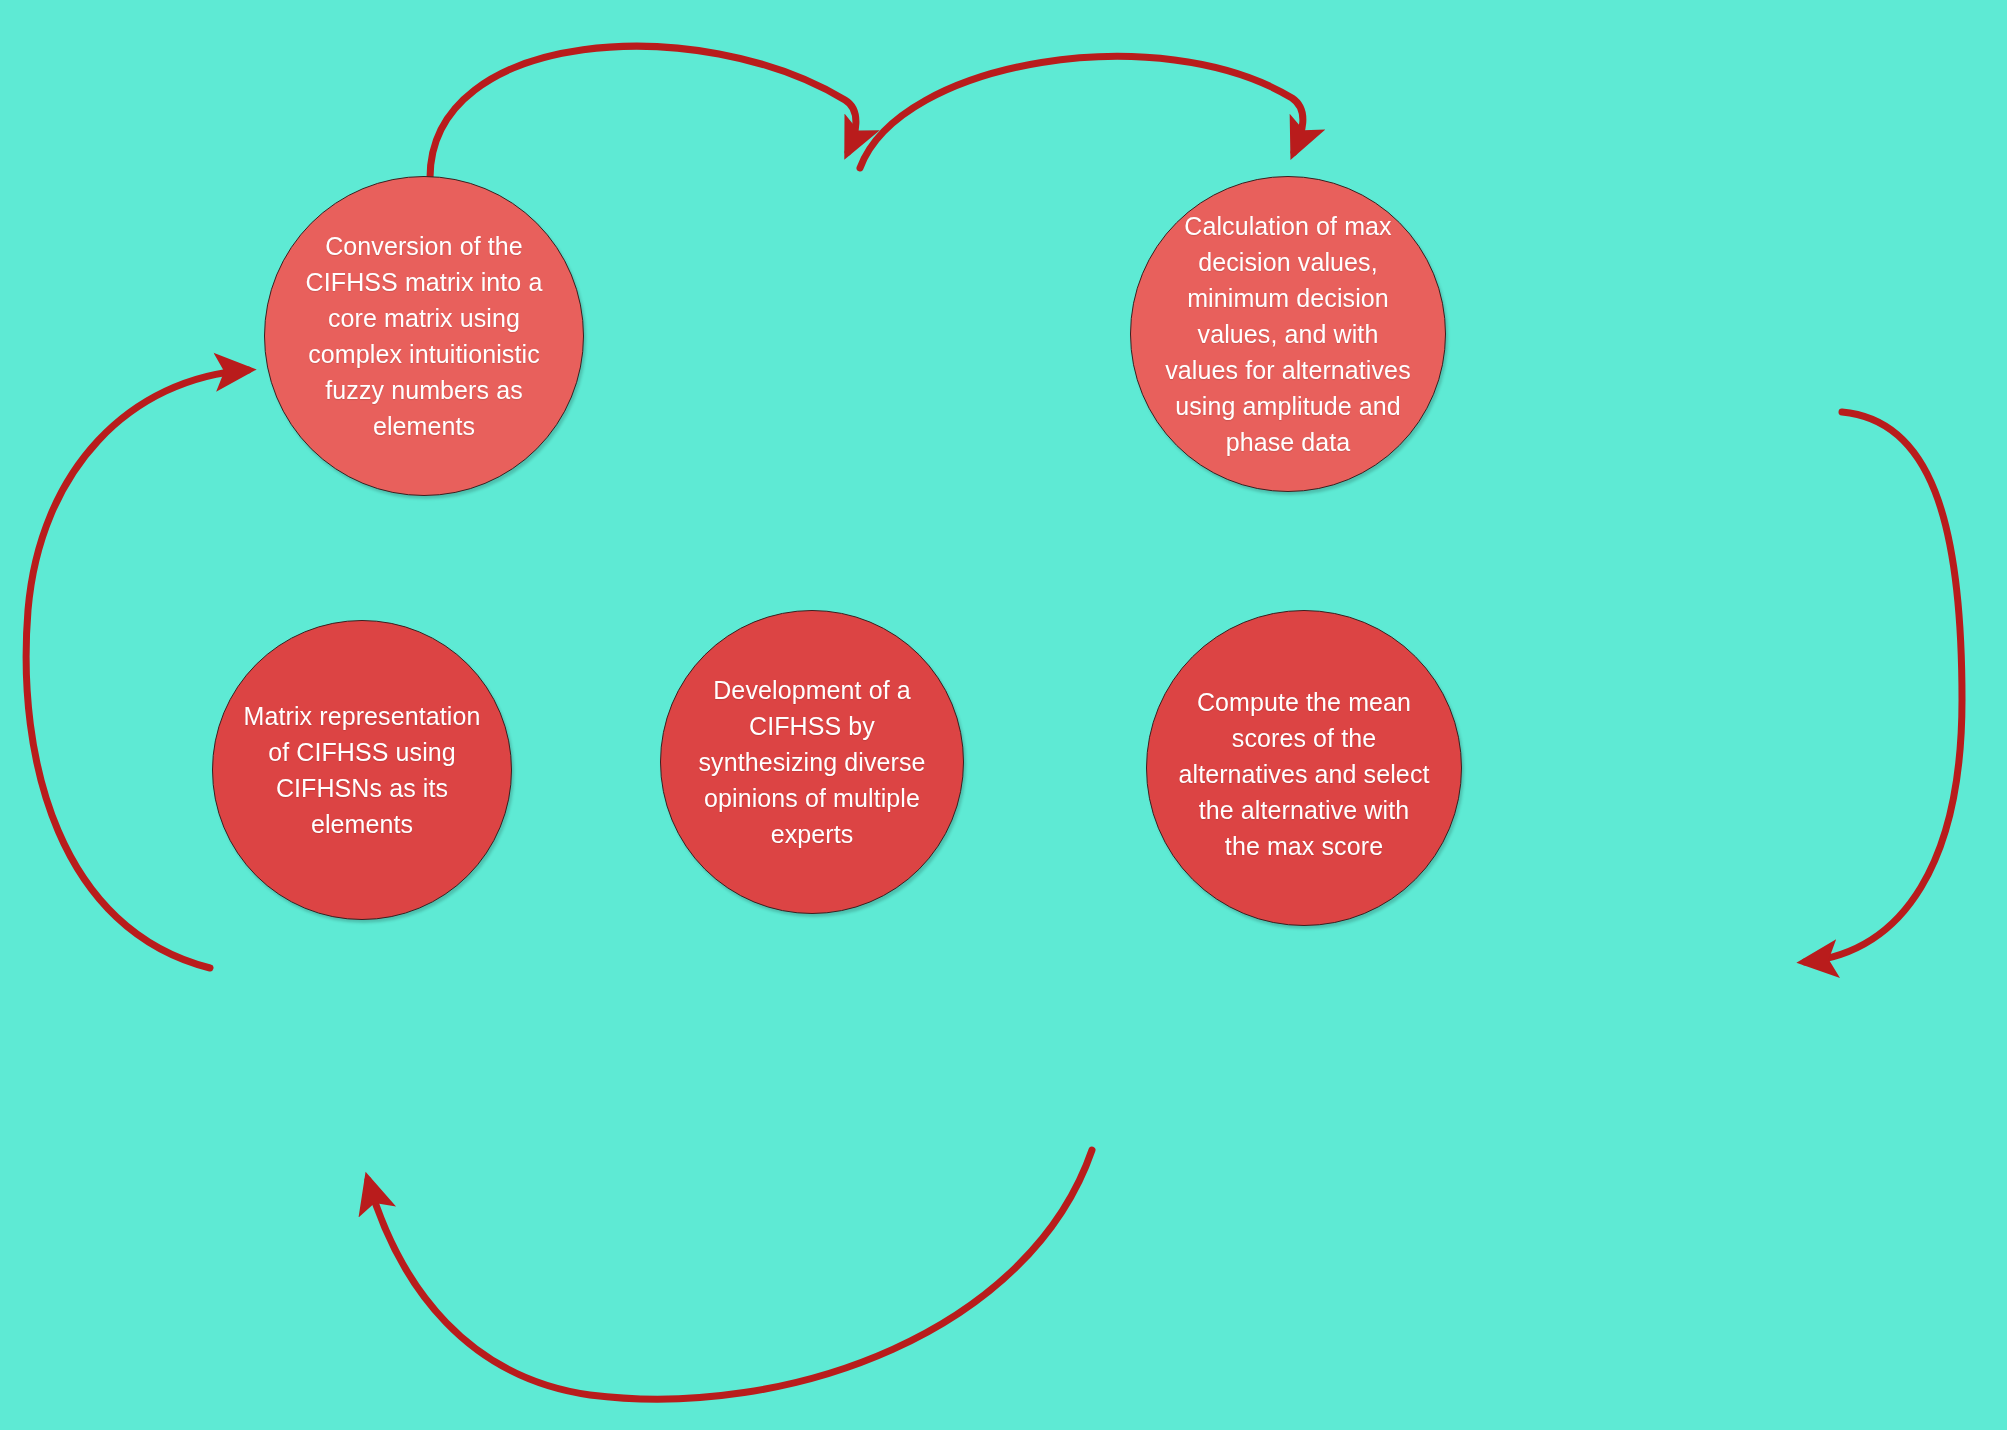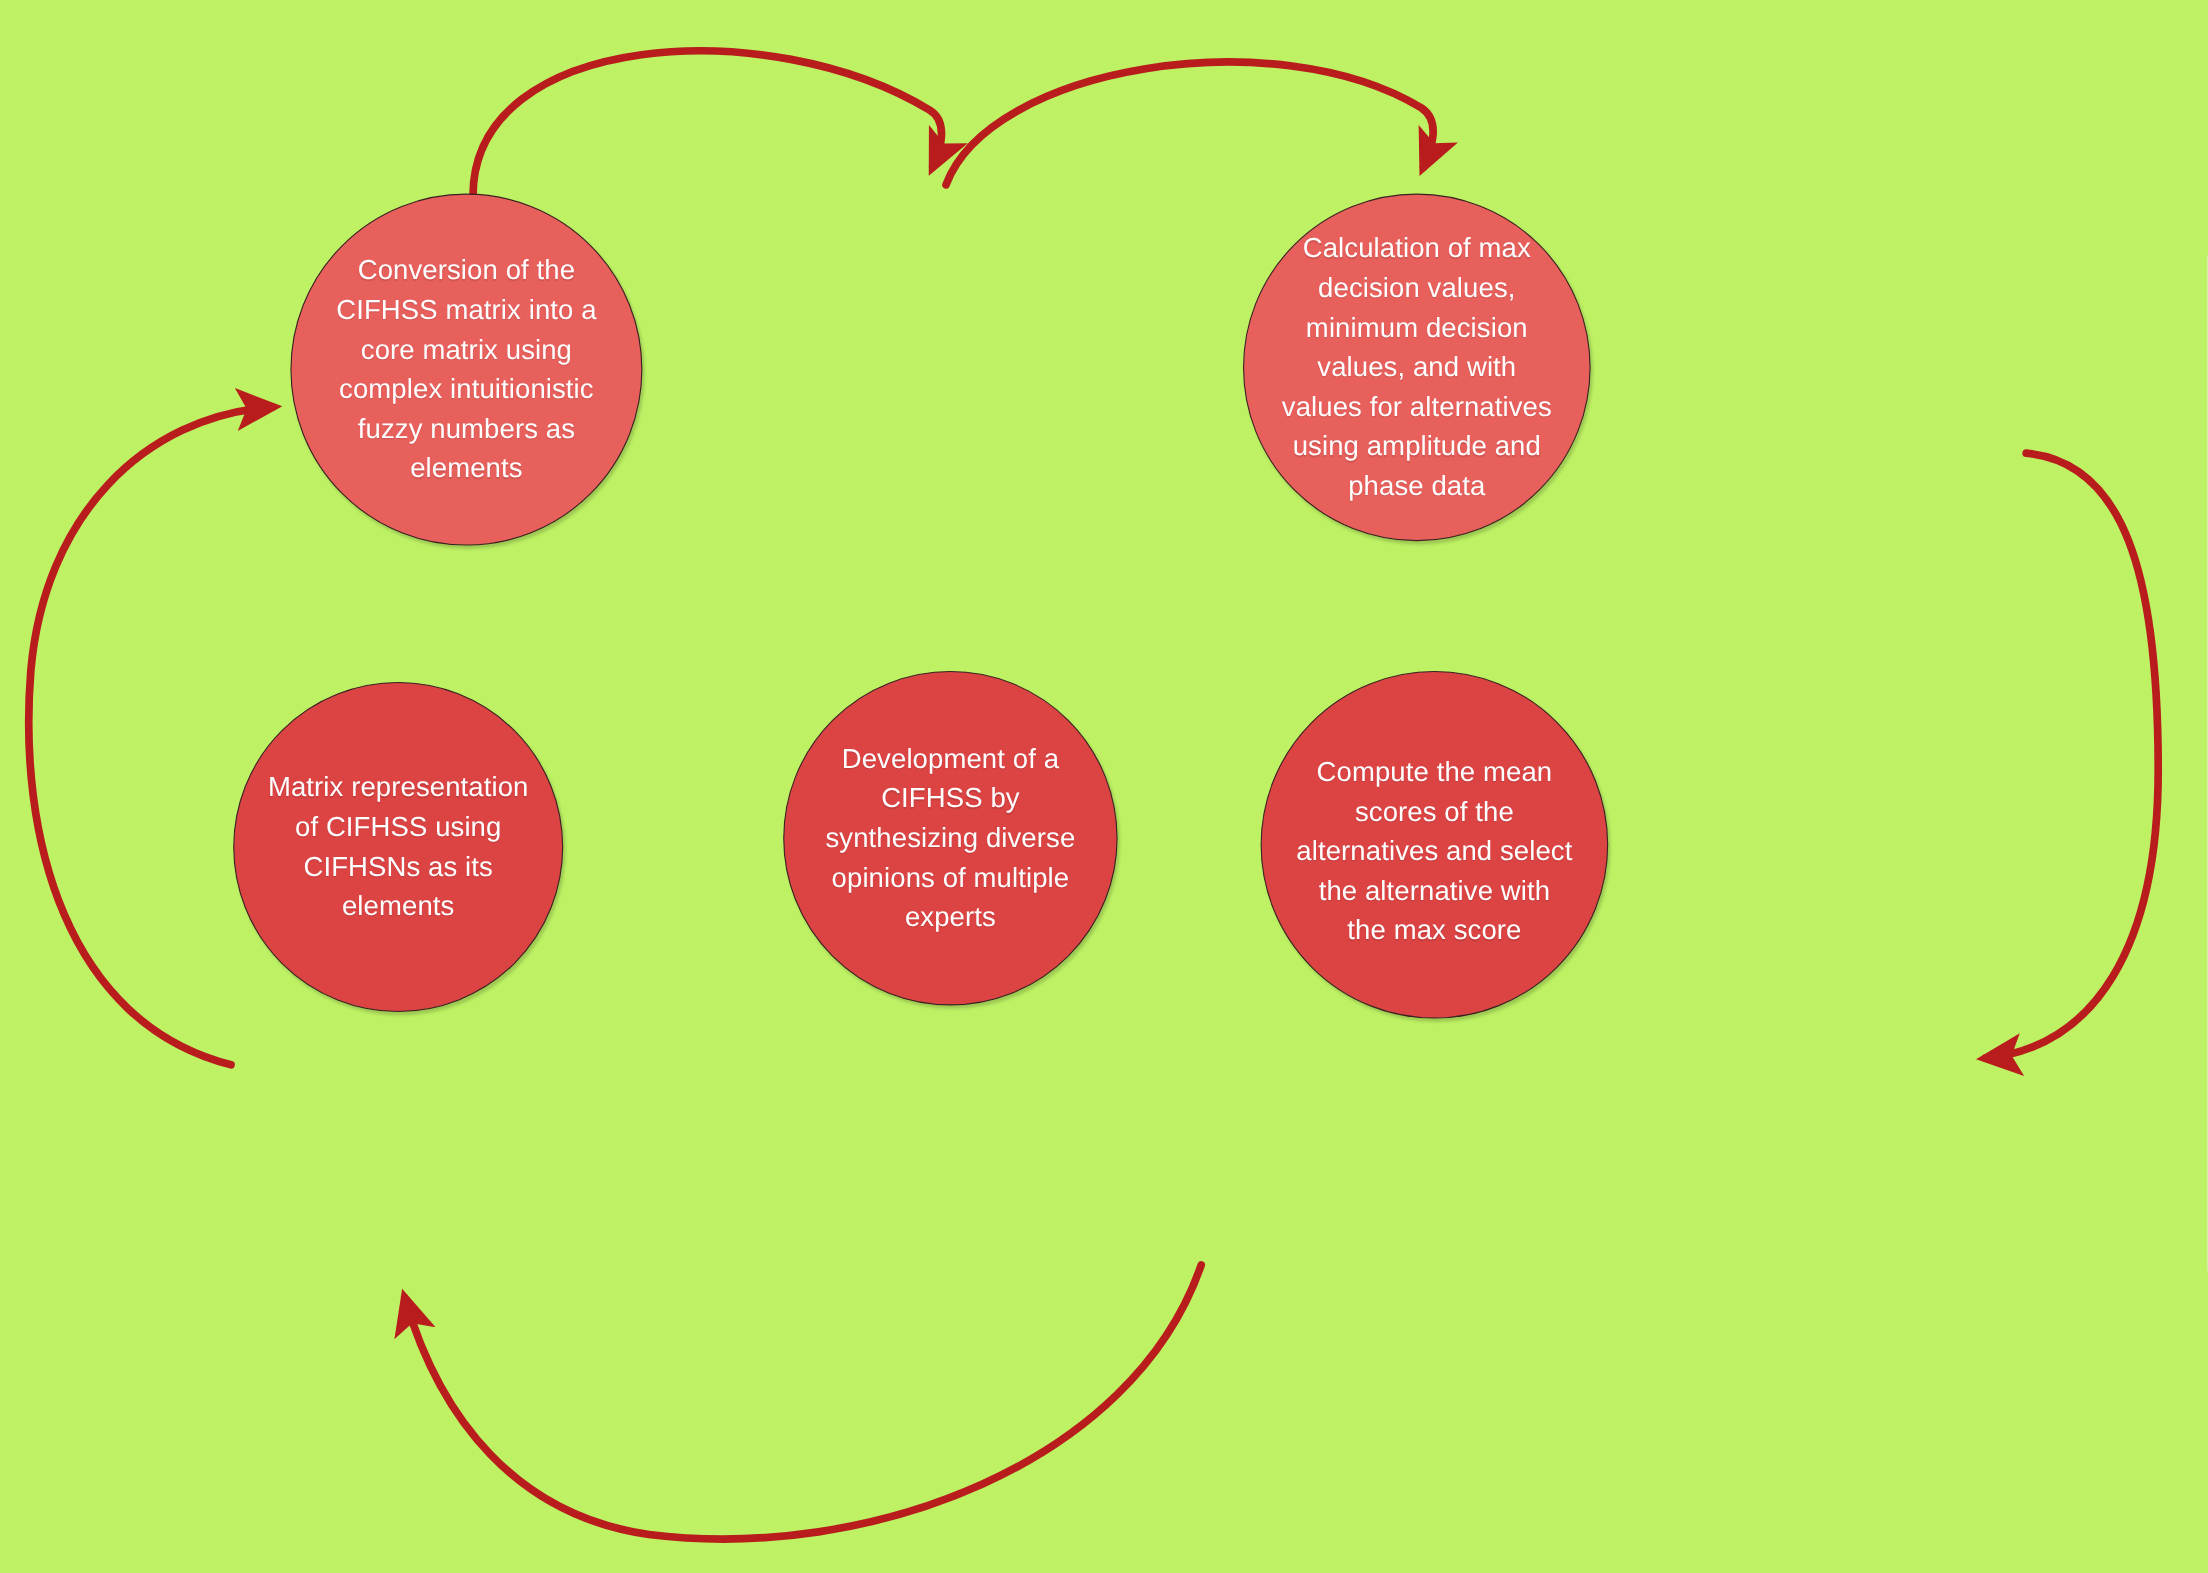--- a/index.html
+++ b/index.html
@@ -41,29 +41,29 @@
     letter-spacing: 0.1px;
     padding: 0 16px;
     white-space: pre-line;
     text-shadow: 0 1px 1px rgba(0,0,0,0.12);
   }
   
   #node-1 { left: 264px;  top: 176px; width: 320px; height: 320px; }
   #node-2 { left: 688px;  top: 187px; width: 312px; height: 312px; }
   #node-3 { left: 1130px; top: 176px; width: 316px; height: 316px; }
   #node-4 { left: 1146px; top: 610px; width: 316px; height: 316px; }
-  #node-5 { left: 712px;  top: 610px; width: 304px; height: 304px; }
+  #node-5 { left: 660px;  top: 610px; width: 304px; height: 304px; }
   #node-6 { left: 212px;  top: 620px; width: 300px; height: 300px; }
   #node-1 .node-label, #node-2 .node-label, #node-3 .node-label { font-size: 25px; }
   #node-4 .node-label, #node-5 .node-label, #node-6 .node-label { font-size: 25px; }
 </style>
 </head>
 <body style="background: rgb(240, 240, 240);">
 
-<div id="canvas" style="background: #bef264;">
+<div id="canvas" style="background: #5eead4;">
 
   <svg id="edge-layer" viewBox="0 0 2007 1430">
     <defs>
       <marker id="arrowhead" viewBox="0 0 12 12" refX="9.2" refY="6" markerWidth="6.2" markerHeight="6.2" orient="auto-start-reverse">
         <path d="M 0 0.6 L 11.6 6 L 0 11.4 L 2.6 6 Z" fill="#b91c1c"></path>
       </marker>
     </defs>
 
     <path id="edge-1-to-2" d="M 430 178 C 430 28 700 12 845 100 C 862 110 856 135 848 152" fill="none" stroke="#b91c1c" stroke-width="7" stroke-linecap="round" marker-end="url(#arrowhead)"></path>
 

